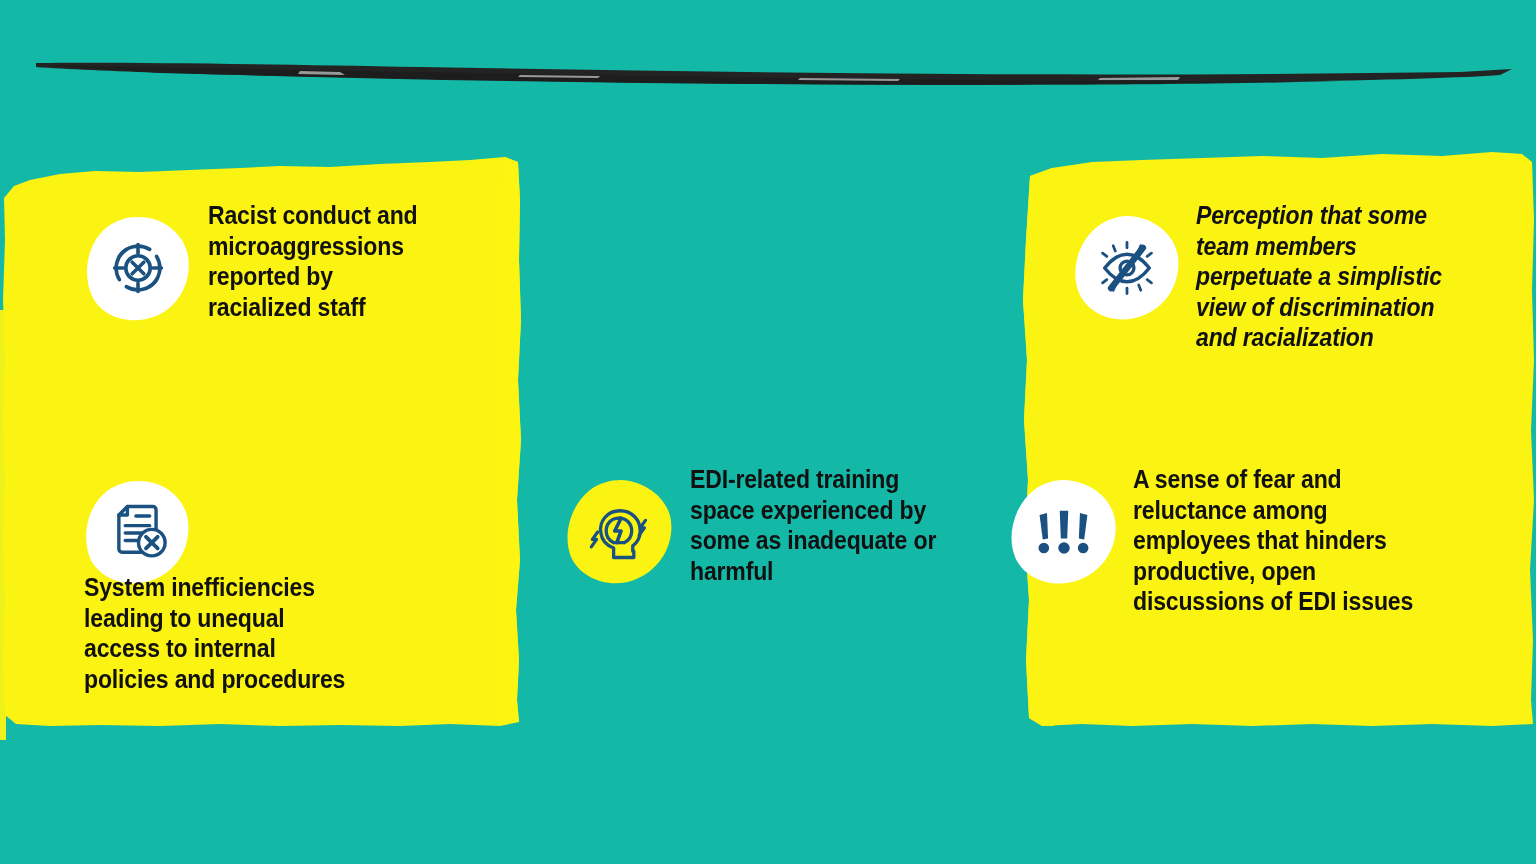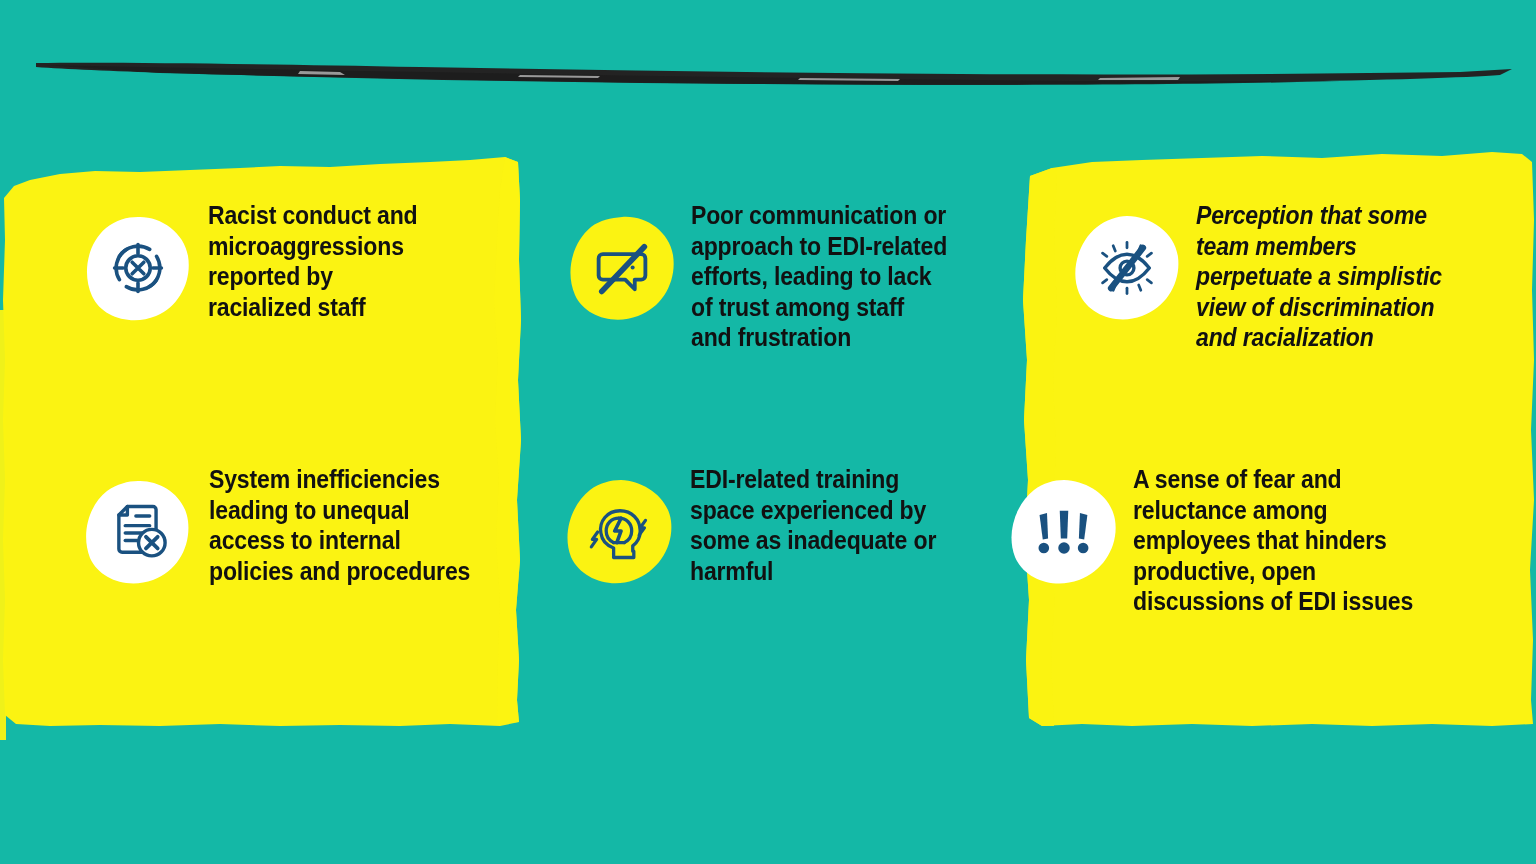--- a/index.html
+++ b/index.html
@@ -145,41 +145,20 @@
         <path d="M14.5,43 A21,21 0 0 1 21,14.5"></path>
       </svg>
     </div>
     <div style="width:18px;"></div>
     <div class="cell-text" style="margin-top:-14px;">Racist conduct and
 microaggressions
 reported by
 racialized staff</div>
   </div>
 
-  <div class="cell col2" style="left:568px; top:214px; width:440px;">
-    <div class="badge">
-      <svg class="blob" viewBox="0 0 108 108" xmlns="http://www.w3.org/2000/svg">
-        <path d="M54,3 C77,1 101,17 105,41 C109,67 95,93 70,102 C46,111 17,103 7,81
-                 C-3,58 4,29 23,13 C32,6 43,4 54,3 Z" fill="#fbf312"></path>
-      </svg>
-      <svg class="glyph" viewBox="0 0 64 64" fill="none" stroke="#1a5180" stroke-width="3.6" stroke-linecap="round" stroke-linejoin="round" xmlns="http://www.w3.org/2000/svg">
-        <path d="M14,19 L50,19 A4,4 0 0 1 54,23 L54,39 A4,4 0 0 1 50,43 L44,43
-                 L44,52 L35,43 L14,43 A4,4 0 0 1 10,39 L10,23 A4,4 0 0 1 14,19 Z"></path>
-        <circle cx="34" cy="31.5" r="1.9" fill="#1a5180" stroke="none"></circle>
-        <circle cx="42" cy="31.5" r="1.9" fill="#1a5180" stroke="none"></circle>
-        <path d="M13,54 L53,12" stroke-width="5.4"></path>
-      </svg>
-    </div>
-    <div style="width:16px;"></div>
-    <div class="cell-text" style="margin-top:-14px;">Poor communication or
-approach to EDI-related
-efforts, leading to lack
-of trust among staff
-and frustration</div>
-  </div>
 
   <div class="cell col3" style="left:1073px; top:214px; width:450px;font-style:italic;">
     <div class="badge">
       <svg class="blob" viewBox="0 0 108 108" xmlns="http://www.w3.org/2000/svg">
         <path d="M54,2 C78,2 102,19 105,43 C108,68 94,93 69,102 C45,111 16,102 6,79
                  C-3,57 5,28 24,13 C33,6 44,2 54,2 Z" fill="#ffffff"></path>
       </svg>
       <svg class="glyph" viewBox="0 0 64 64" fill="none" stroke="#1a5180" stroke-width="3.2" stroke-linecap="round" stroke-linejoin="round" xmlns="http://www.w3.org/2000/svg">
         <path d="M11,32 C18,23 25,19 32,19 C39,19 46,23 53,32
                  C46,41 39,45 32,45 C25,45 18,41 11,32 Z"></path>
@@ -198,21 +177,21 @@
       </svg>
     </div>
     <div style="width:16px;"></div>
     <div class="cell-text" style="margin-top:-14px;">Perception that some
 team members
 perpetuate a simplistic
 view of discrimination
 and racialization</div>
   </div>
 
-  <div class="cell col1" style="left:84px; top:478px; width:460px;">
+  <div class="cell col1" style="left:84px; top:478px; width:460px;flex-direction:column;">
     <div class="badge">
       <svg class="blob" viewBox="0 0 108 108" xmlns="http://www.w3.org/2000/svg">
         <path d="M54,3 C77,2 101,18 104,43 C107,68 94,93 69,102 C44,111 16,102 6,80
                  C-3,57 4,28 23,13 C33,6 44,3 54,3 Z" fill="#ffffff"></path>
       </svg>
       <svg class="glyph" viewBox="0 0 64 64" fill="none" stroke="#1a5180" stroke-width="3.2" stroke-linecap="round" stroke-linejoin="round" xmlns="http://www.w3.org/2000/svg">
         <path d="M22,8 L46,8 A3,3 0 0 1 49,11 L49,48 A3,3 0 0 1 46,51 L17,51
                  A3,3 0 0 1 14,48 L14,16 Z"></path>
         <path d="M22,8 L22,16 L14,16"></path>
         <path d="M30,17 L43,17"></path>

